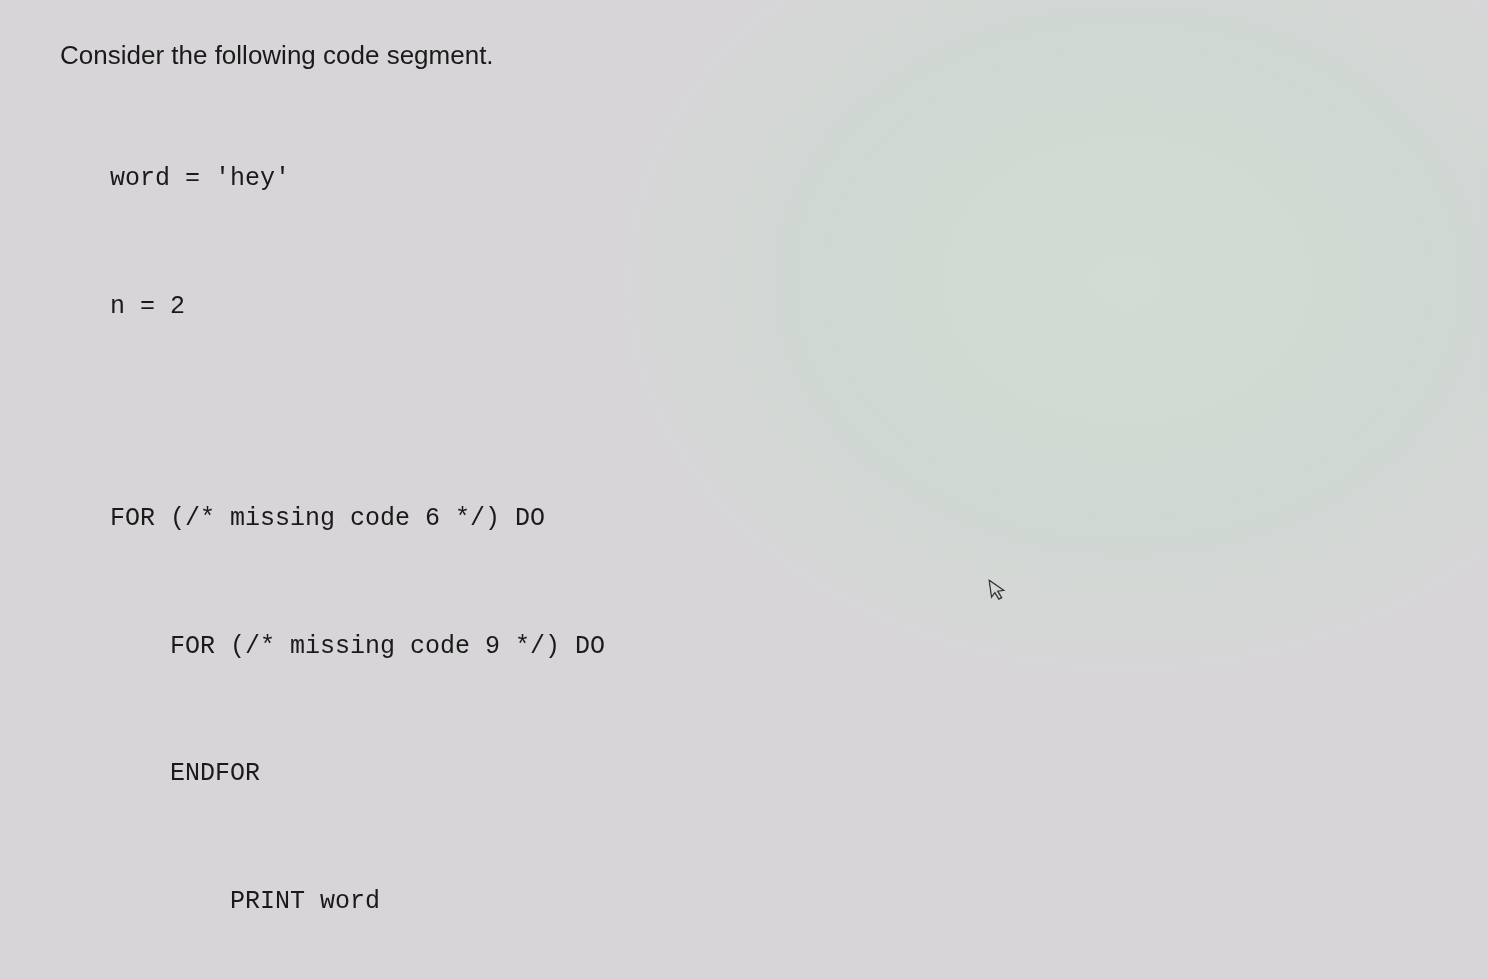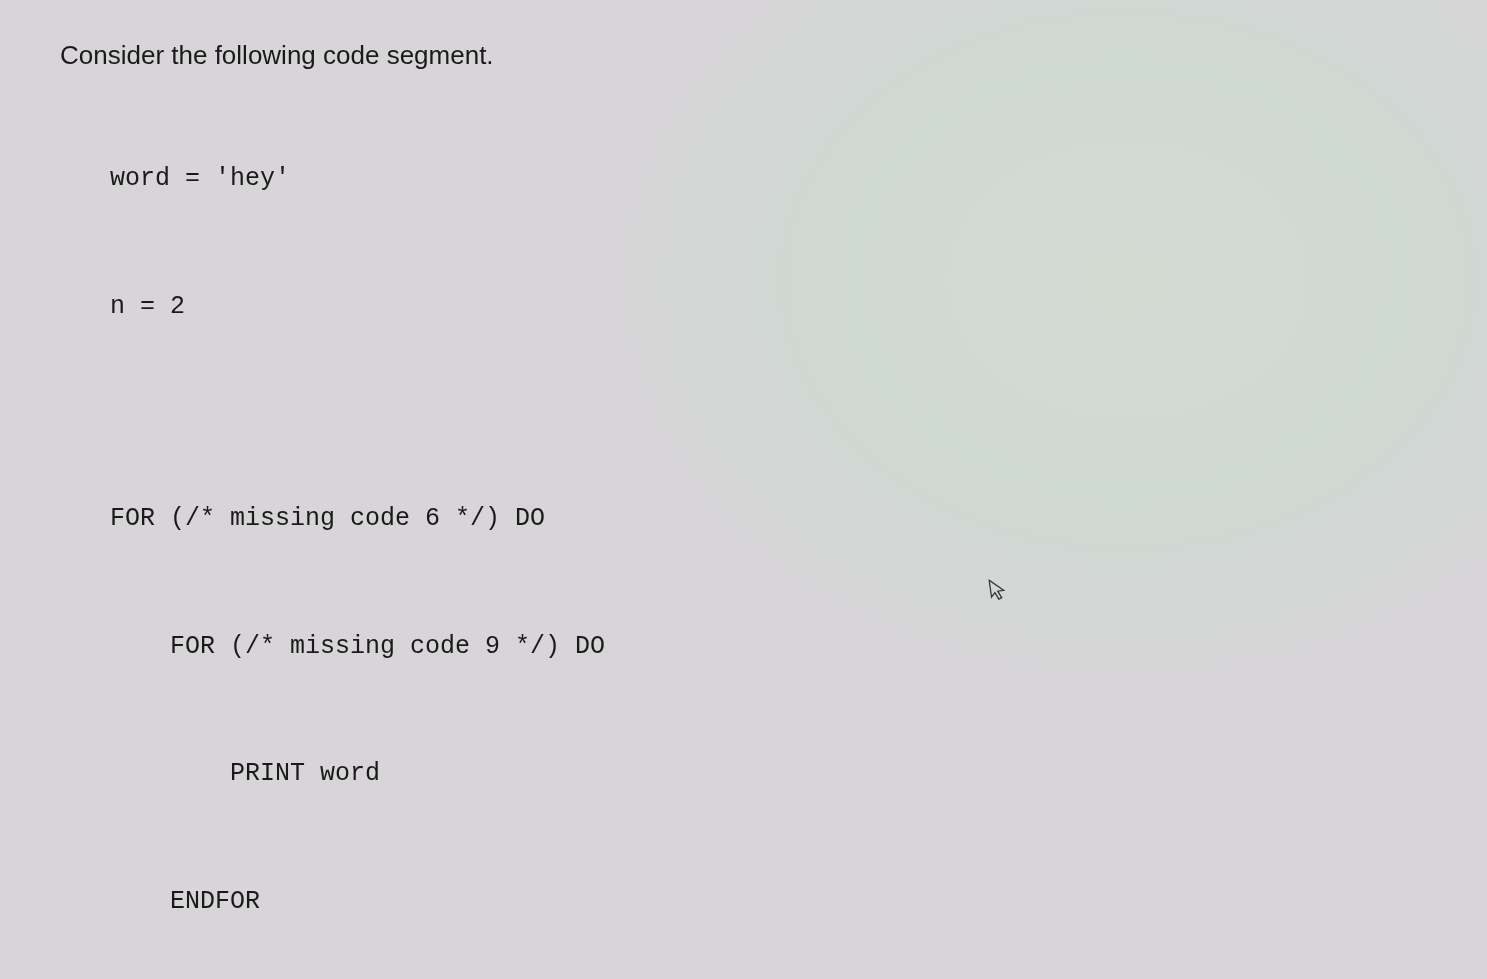--- a/index.html
+++ b/index.html
@@ -60,22 +60,22 @@
 <div class="content">
 
   <p class="prompt-line">Consider the following code segment.</p>
 
   <div class="code">
     <div>word = 'hey'</div>
     <div>n = 2</div>
     <div></div>
     <div>FOR (/* missing code 6 */) DO</div>
     <div>    FOR (/* missing code 9 */) DO</div>
+    <div>    ENDFOR</div>
     <div>        PRINT word</div>
-    <div>    ENDFOR</div>
     
     
   </div>
 
 </div>
 
 <div class="cursor">
   <svg width="18" height="24" viewBox="0 0 18 24">
     <path d="M1 1 L1 18 L5 14 L8 21 L11 20 L8 13 L14 13 Z" fill="none" stroke="#333" stroke-width="1.3"></path>
   </svg>

